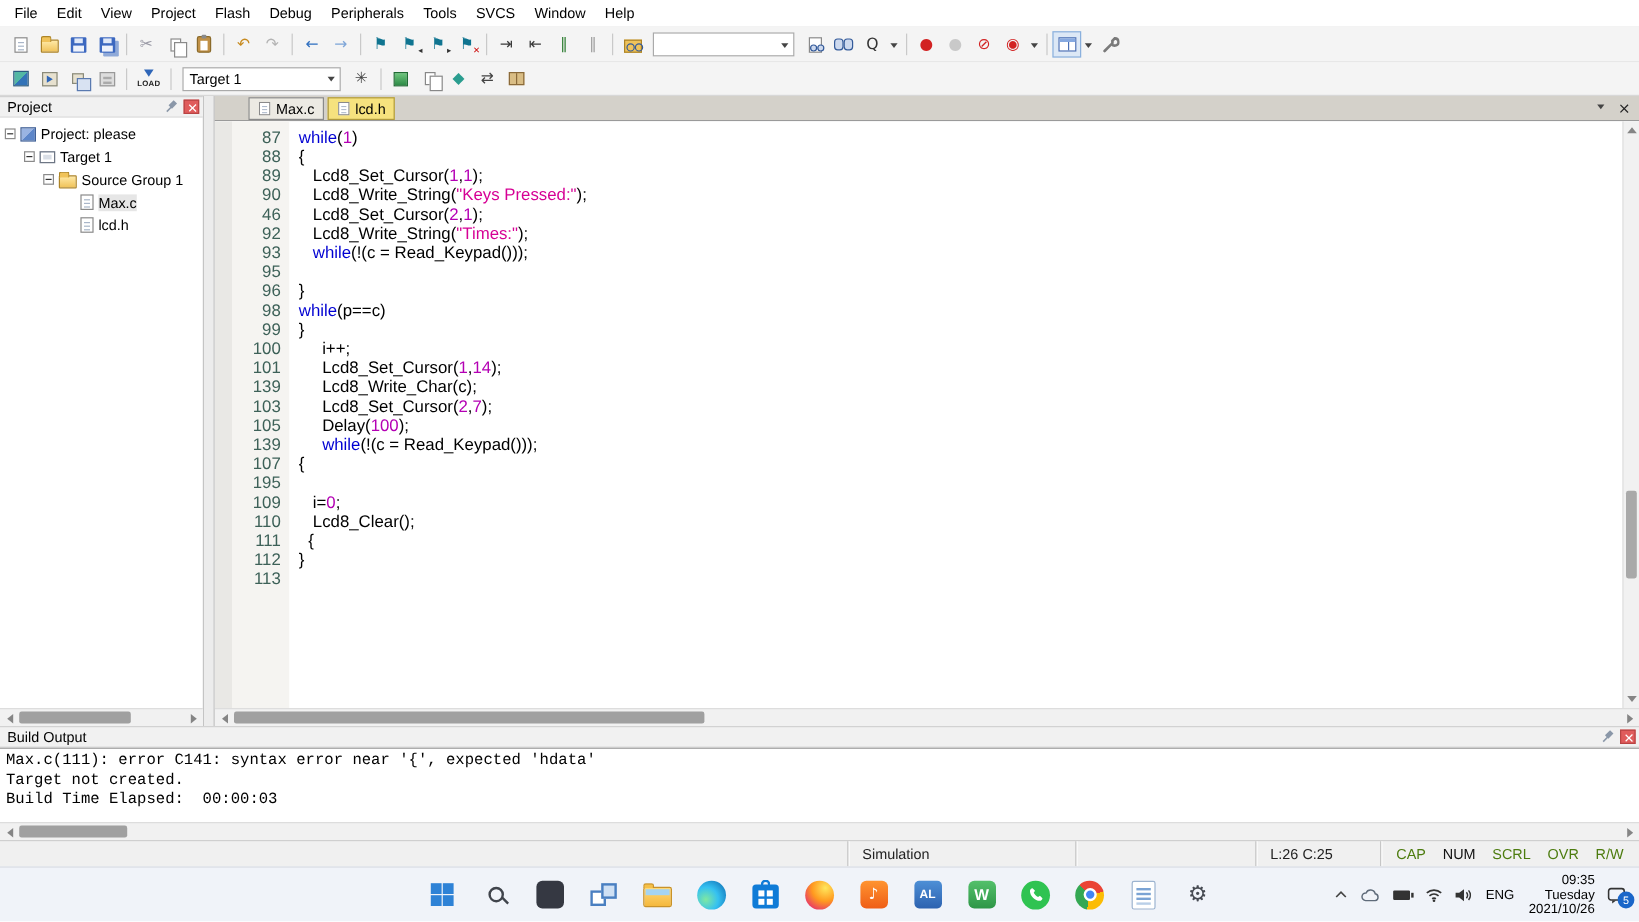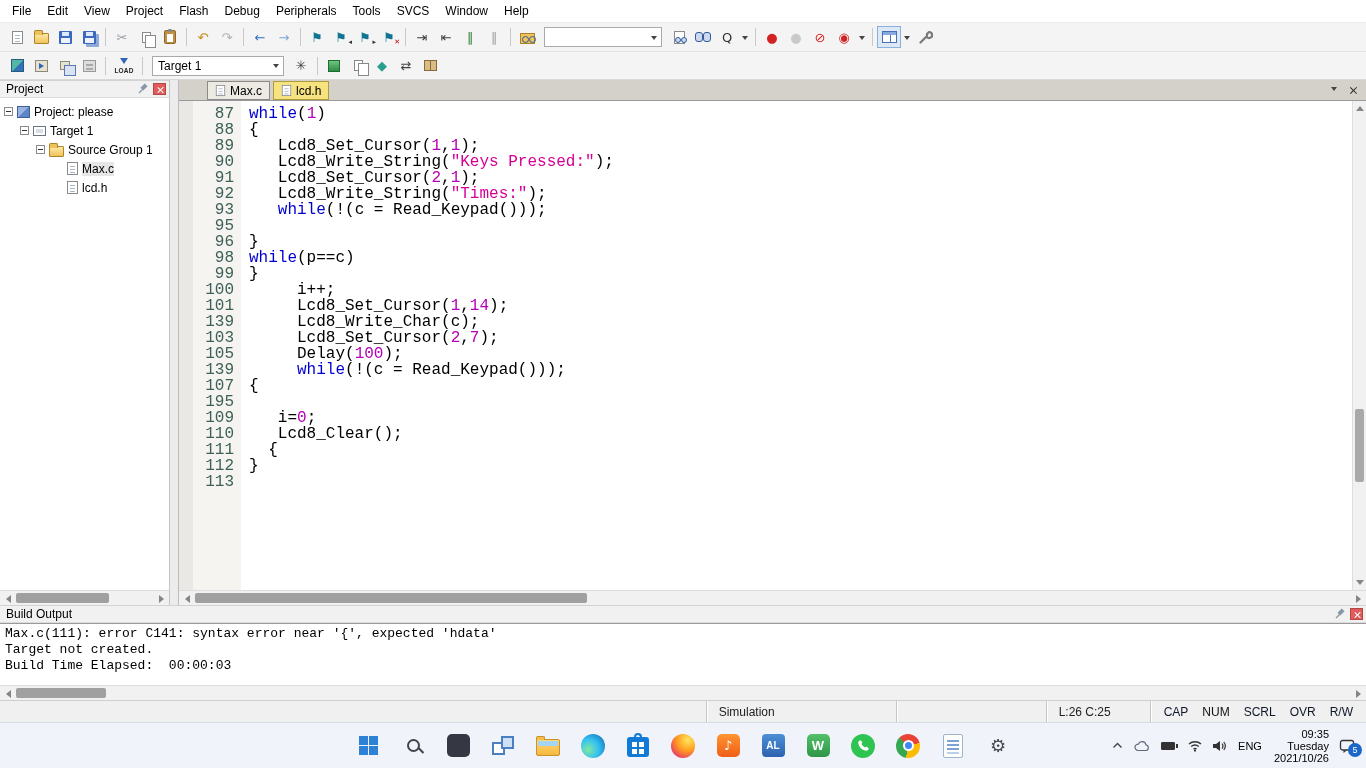--- a/index.html
+++ b/index.html
@@ -99,21 +99,21 @@
 .editor{flex:1;display:flex;flex-direction:column;min-width:0;border-left:1px solid #bdbdbd}
 .tabbar{height:21px;flex:none;background:#d4d1ca;display:flex;align-items:flex-end;padding-left:28px;gap:3px;border-bottom:1px solid #9a9a9a;position:relative}
 .tab{height:19px;display:flex;align-items:center;gap:4px;padding:0 7px;border:1px solid #8a8a8a;background:#eceae3}
 .tab.active{background:#f6e27e;border-color:#b09a3e}
 .tab-controls{position:absolute;right:8px;top:0;height:100%;display:flex;align-items:center;gap:12px}
 .tc-close{position:relative;width:9px;height:9px}
 .tc-close::before,.tc-close::after{content:"";position:absolute;left:4px;top:0;width:1.2px;height:9px;background:#222}
 .tc-close::before{transform:rotate(45deg)}.tc-close::after{transform:rotate(-45deg)}
 .code-wrap{flex:1;position:relative;background:#fff;overflow:hidden}
 .gutter-strip{position:absolute;left:0;top:0;bottom:0;width:62px;background:linear-gradient(90deg,#e9e8e5 0,#e9e8e5 14px,#f5f4f1 14px)}
-#code-lines{position:absolute;left:0;top:5px;right:14px;font-family:Liberation Mono, monospace;font-size:16px;line-height:16px}
+#code-lines{position:absolute;left:0;top:5px;right:14px;font-family:Liberation Sans, sans-serif;font-size:14px;line-height:16px}
 .cl{display:flex;height:16px}
 .ln{width:55px;text-align:right;color:var(--lnc,#3d6158);flex:none}
 .ct{padding-left:15px;white-space:pre}
 .tok-k{color:var(--kw,#0000d2)}.tok-s{color:var(--str,#d60095)}.tok-n{color:var(--num,#b400b4)}.tok-p{color:#000}
 
 .vscroll{position:absolute;right:0;top:0;bottom:0;width:14px;background:#f1f1f1;border-left:1px solid #dedede}
 .vs-thumb{position:absolute;left:2px;right:2px;top:63%;height:15%;background:#a9a9a9;border-radius:2px}
 .vs-ar{position:absolute;left:0;width:14px;height:14px;display:flex;align-items:center;justify-content:center}
 .tri-up{width:0;height:0;border:4px solid transparent;border-bottom:5px solid #858585;margin-bottom:3px}
 .tri-down{width:0;height:0;border:4px solid transparent;border-top:5px solid #858585;margin-top:3px}
@@ -126,21 +126,21 @@
 .build-panel{flex:none;display:flex;flex-direction:column;background:#fff}
 .bo-content{height:62px;flex:none;padding:2px 5px;font-family:"Liberation Mono","DejaVu Sans Mono",monospace;font-size:13px;line-height:16px;background:#fff;border-top:1px solid #9a9a9a;white-space:pre}
 
 .statusbar{height:22px;flex:none;background:#f0f0f0;border-top:1px solid #cfcfcf;display:flex;align-items:stretch;color:#222}
 .sb-fill{flex:1}
 .sb-seg{display:flex;align-items:center;border-left:1px solid #c6c6c6;box-shadow:inset 1px 0 0 #fff;padding:0 12px;white-space:nowrap}
 .sb-mode{width:190px}
 .sb-gap{width:150px;border-left:1px solid #c6c6c6;box-shadow:inset 1px 0 0 #fff}
 .sb-cursor{width:104px}
 .sb-inds{display:flex;align-items:center;border-left:1px solid #c6c6c6;box-shadow:inset 1px 0 0 #fff;padding:0 6px}
-.sb-ind{padding:0 7px;color:#0f172a}
+.sb-ind{padding:0 7px;color:#4d7c0f}
 .sb-ind.active{color:#111}
 
 .taskbar{height:46px;flex:none;background:#f0f3f9;border-top:1px solid #d7dbe2;position:relative}
 .tb-apps{position:absolute;left:50%;top:0;transform:translateX(-50%);height:100%;display:flex;align-items:center;gap:7px}
 .app-tile{width:38px;height:38px;border-radius:5px;display:flex;align-items:center;justify-content:center}
 .tray{position:absolute;right:0;top:0;height:100%;display:flex;align-items:center;gap:10px;padding-right:10px}
 .tray-ic{display:flex;align-items:center;justify-content:center}
 .tray-lang{font-size:11px;padding:0 2px}
 .clock{text-align:right;font-size:11px;line-height:12px}
 .tray-bell{position:relative;display:flex;align-items:center}
@@ -411,21 +411,21 @@
             </div>
             <div class="cl">
               <span class="ln">89</span>
               <span class="ct"><span class="tok-p">   Lcd8_Set_Cursor(</span><span class="tok-n">1</span><span class="tok-p">,</span><span class="tok-n">1</span><span class="tok-p">);</span></span>
             </div>
             <div class="cl">
               <span class="ln">90</span>
               <span class="ct"><span class="tok-p">   Lcd8_Write_String(</span><span class="tok-s">"Keys Pressed:"</span><span class="tok-p">);</span></span>
             </div>
             <div class="cl">
-              <span class="ln">91</span>
+              <span class="ln">46</span>
               <span class="ct"><span class="tok-p">   Lcd8_Set_Cursor(</span><span class="tok-n">2</span><span class="tok-p">,</span><span class="tok-n">1</span><span class="tok-p">);</span></span>
             </div>
             <div class="cl">
               <span class="ln">92</span>
               <span class="ct"><span class="tok-p">   Lcd8_Write_String(</span><span class="tok-s">"Times:"</span><span class="tok-p">);</span></span>
             </div>
             <div class="cl">
               <span class="ln">93</span>
               <span class="ct"><span class="tok-p">   </span><span class="tok-k">while</span><span class="tok-p">(!(c = Read_Keypad()));</span></span>
             </div>

